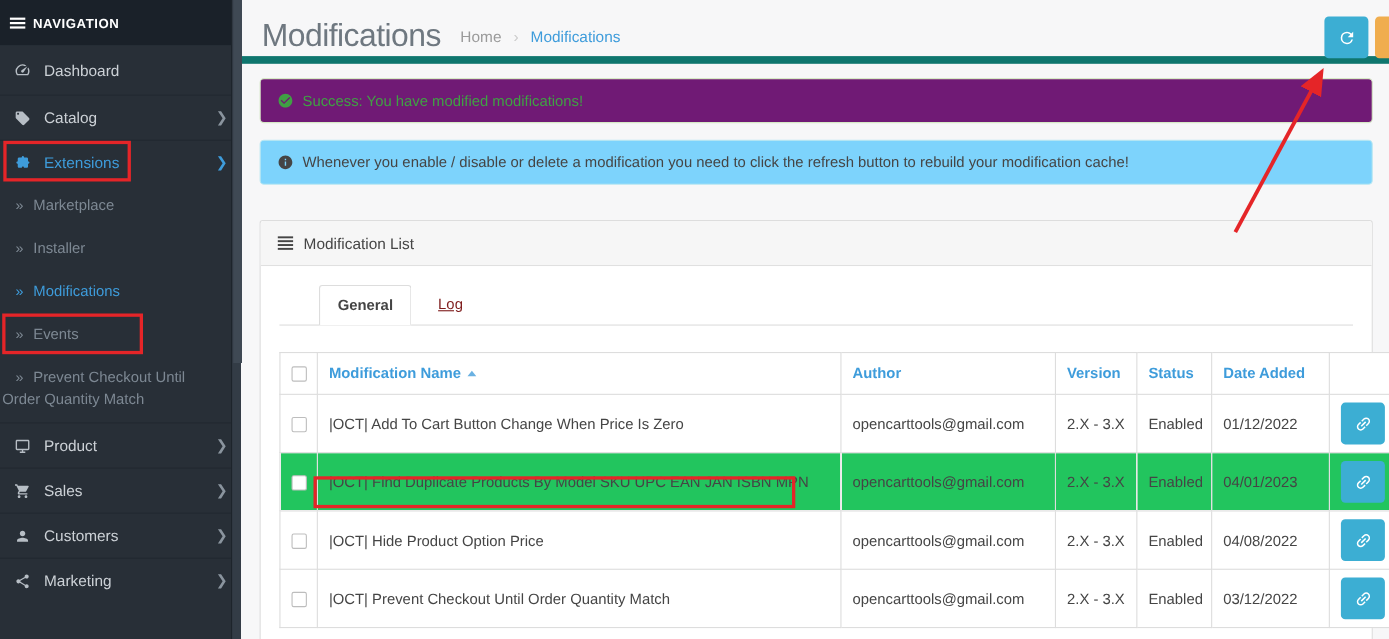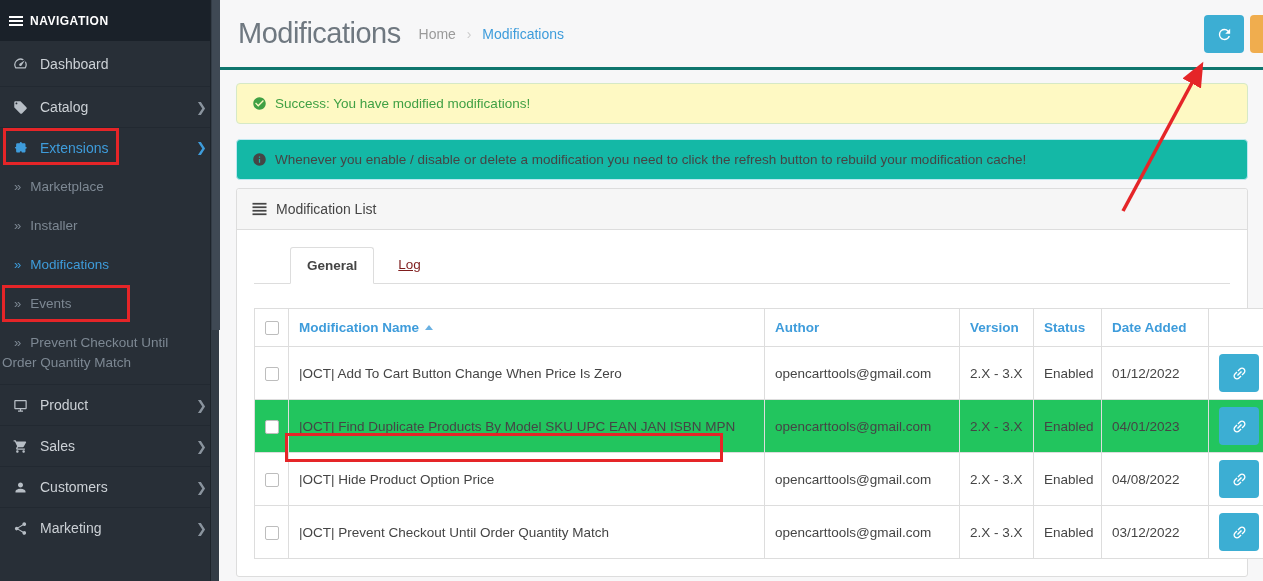--- a/index.html
+++ b/index.html
@@ -21,31 +21,31 @@
   .h45{height:45px;} .h41{height:41px;} .h40{height:40px;}
   .s-item { height:39px; line-height:39px; padding-left:14px; color:#7d8893; font-size:13.5px; cursor:pointer; white-space:nowrap; }
   .s-item .dchev { margin-right:9px; font-size:13px; }
   .s-item.active { color:#3e9cdb; }
   .s-item--wrap { height:61px; line-height:20px; padding:10px 38px 0 2px; text-indent:12px; white-space:normal; }
   .scroll-rail { position:absolute; right:0; top:0; width:9px; height:581px; background:#333c46; border-left:1px solid #1d242b; }
   .scroll-thumb { position:absolute; left:1px; top:0; width:8px; height:330px; background:#3f4954; }
 
   
   .main { position:absolute; left:219px; top:0; width:1044px; height:581px; }
-  .page-header { height:70px; border-bottom:3px solid #0f766e; padding:17px 0 0 19px; }
+  .page-header { height:58px; border-bottom:7px solid #0f766e; padding:17px 0 0 19px; }
   .page-title { display:inline-block; font-size:29px; color:#6f7880; font-weight:normal; letter-spacing:-0.5px; }
   .breadcrumb { display:inline-block; margin-left:14px; font-size:14px; vertical-align:4px; }
   .breadcrumb .bc-home { color:#9a9a9a; text-decoration:none; cursor:pointer; }
   .breadcrumb .bc-sep { color:#ccc; margin:0 7px; }
   .breadcrumb .bc-cur { color:#3e9cdb; text-decoration:none; cursor:pointer; }
 
   .content { padding:13px 15px 0 17px; }
   .alert { border:1px solid; border-radius:4px; padding:12px 15px; margin-bottom:15px; font-size:13.5px; display:flex; align-items:center; gap:8px; }
-  .alert-success { background:#fef9c3; border-color:#d6e9c6; color:#40a044; }
-  .alert-info { background:#14b8a6; border-color:#bce8f1; color:#454545; margin-bottom:8px; }
+  .alert-success { background:#701a75; border-color:#d6e9c6; color:#40a044; }
+  .alert-info { background:#7dd3fc; border-color:#bce8f1; color:#454545; margin-bottom:32px; }
   .alert svg { flex:0 0 auto; }
 
   .panel { background:#fff; border:1px solid #ddd; border-radius:3px; }
   .panel-heading { background:#f6f6f6; border-bottom:1px solid #ddd; padding:12px 15px; color:#454545; font-size:14px; display:flex; align-items:center; gap:9px; border-radius:3px 3px 0 0; }
   .panel-body { padding:17px; }
 
   .tabs { border-bottom:1px solid #ddd; display:flex; }
   .tab { padding:10px 16px; font-size:13.5px; cursor:pointer; margin-bottom:-1px;margin-left:36px; }
   .tab.active { background:#fff; border:1px solid #ddd; border-bottom:1px solid #fff; border-radius:3px 3px 0 0; color:#444; font-weight:bold; }
   .tab.inactive { color:#7f1d1d; margin-left:8px;text-decoration:underline; }

